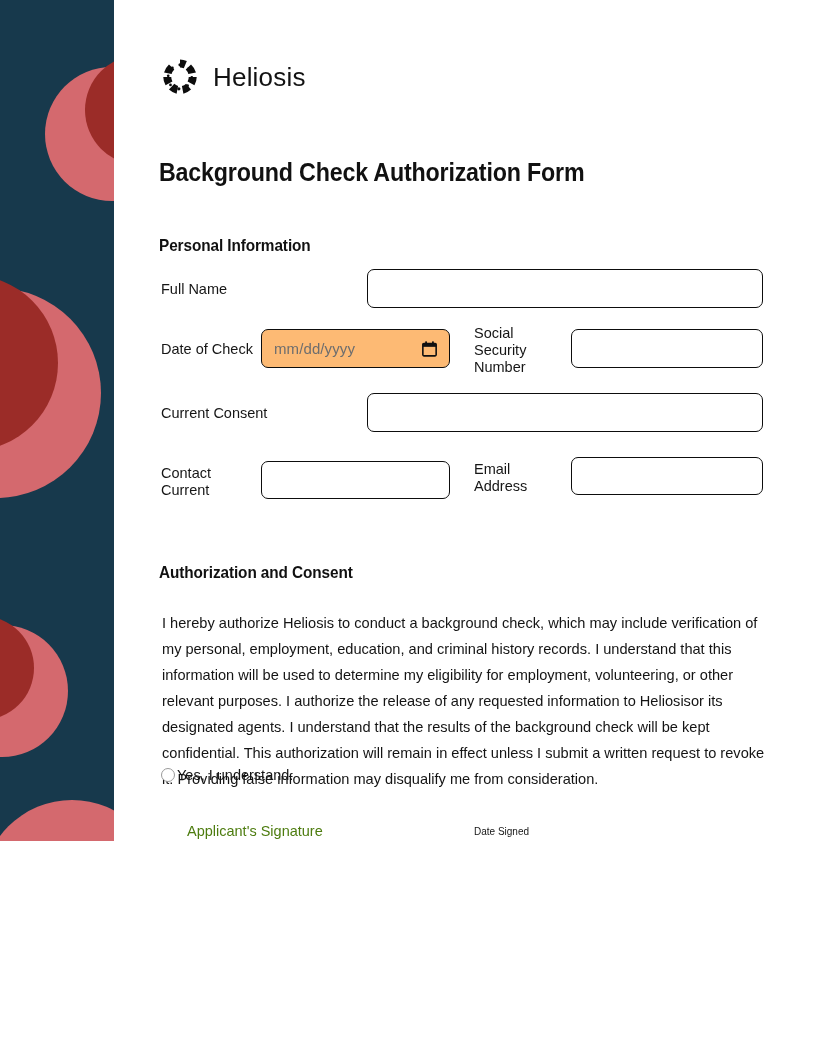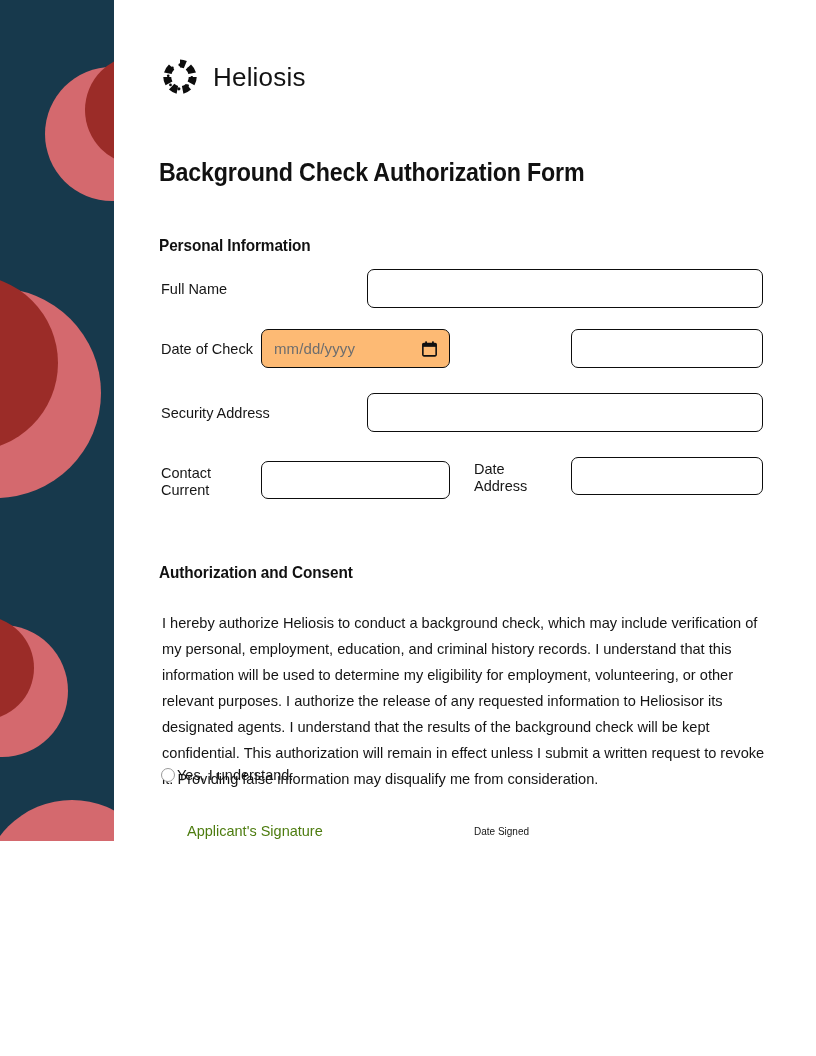--- a/index.html
+++ b/index.html
@@ -283,29 +283,30 @@
     <div class="date-wrap" style="left:147px; top:329px; width:189px; height:39px;">
       <span class="date-text">mm/dd/yyyy</span>
       <svg class="cal-icon" viewBox="0 0 16 17">
         <rect x="0.9" y="2.6" width="14.2" height="13.2" rx="1.1" fill="none" stroke="#111111" stroke-width="1.7"></rect>
         <rect x="0.9" y="2.6" width="14.2" height="3.6" fill="#111111"></rect>
         <rect x="3.4" y="0.4" width="1.9" height="3.6" fill="#111111"></rect>
         <rect x="10.7" y="0.4" width="1.9" height="3.6" fill="#111111"></rect>
       </svg>
     </div>
 
+    <div class="field-label" style="left:360px; top:325px; width:85px;">Social Security Number</div>
     <input class="ctrl" type="text" style="left: 457px; top: 329px; width: 192px; height: 39px;" value="">
 
-    <div class="field-label" style="left:47px; top:405px;">Security Address</div>
+    <div class="field-label" style="left:47px; top:405px;">Current Consent</div>
     <input class="ctrl" type="text" style="left: 253px; top: 393px; width: 396px; height: 39px;" value="">
 
     <div class="field-label" style="left:47px; top:465px; width:90px;">Contact Current</div>
     <input class="ctrl" type="text" style="left: 147px; top: 461px; width: 189px; height: 38px;" value="">
 
-    <div class="field-label" style="left:360px; top:461px; width:85px;">Date Address</div>
+    <div class="field-label" style="left:360px; top:461px; width:85px;">Email Address</div>
     <input class="ctrl" type="text" style="left: 457px; top: 457px; width: 192px; height: 38px;" value="">
 
     <div class="section-title consent">Authorization and Consent</div>
 
     <p class="consent-body">I hereby authorize Heliosis to conduct a background check, which may include verification of my personal, employment, education, and criminal history records. I understand that this information will be used to determine my eligibility for employment, volunteering, or other relevant purposes. I authorize the release of any requested information to Heliosisor its designated agents. I understand that the results of the background check will be kept confidential. This authorization will remain in effect unless I submit a written request to revoke it. Providing false information may disqualify me from consideration.</p>
 
     <div class="radio-row">
       <span class="radio-dot"></span>
       <span class="radio-text">Yes, I understand.</span>
     </div>

